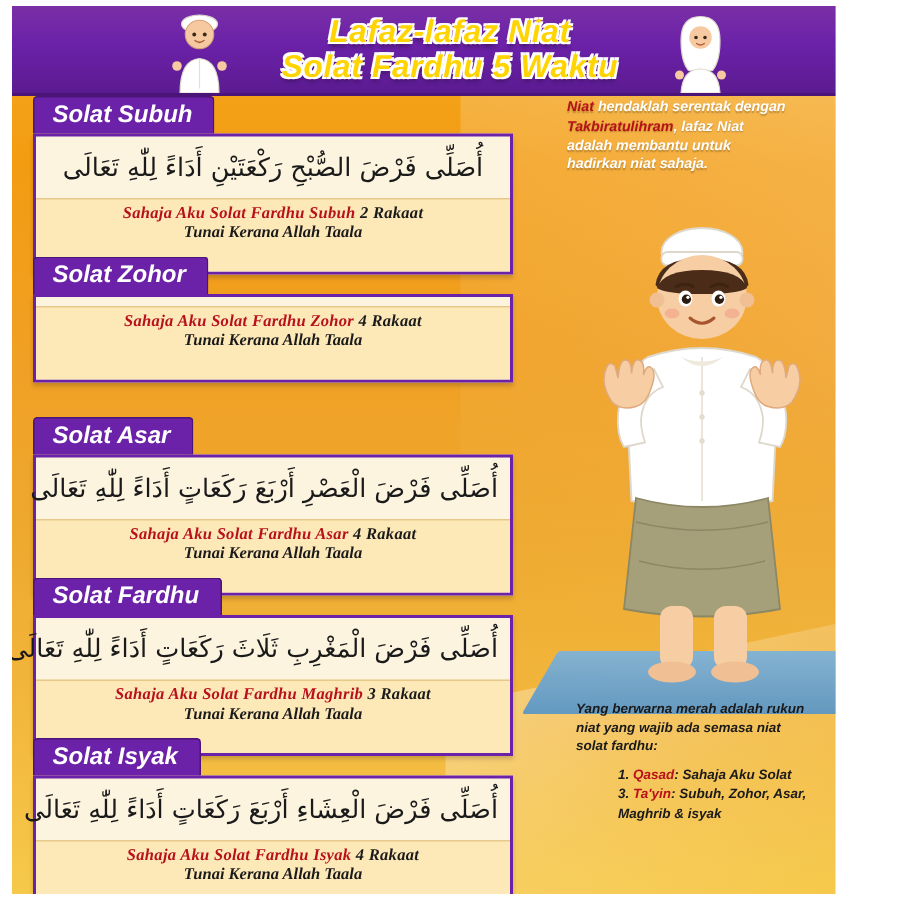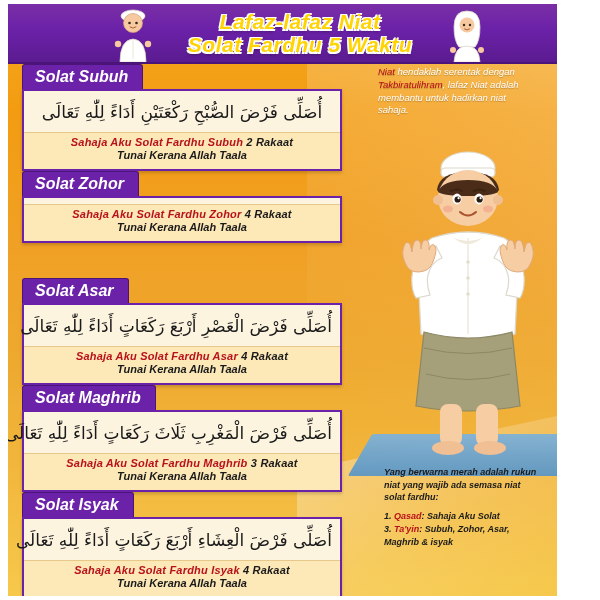--- a/index.html
+++ b/index.html
@@ -127,22 +127,23 @@
     font-size: 17px;
     color: #1a1a1a;
     line-height: 1.6;
     padding: 2px 0 6px 0;
     white-space: nowrap;
   }
   .translit-band {
     background: #fde8b8;
     border-top: 1px solid #e6c98a;
     margin: 0 -8px -4px -8px;
-    padding: 3px 4px 8px 4px;
+    padding: 3px 4px 20px 4px;
     text-align: center;
+    font-family: Liberation Serif, serif;
   }
   .t-line1 {
     font-size: 11px;
     font-weight: bold;
     font-style: italic;
     color: #b8111b;
     letter-spacing: 0.2px;
   }
   .t-line1 .blk { color: #1a1a1a; }
   .t-line2 {
@@ -154,39 +155,39 @@
   }
 
   
   .note-top {
     position: absolute;
     left: 370px;
     top: 62px;
     width: 150px;
     font-size: 9.5px;
     font-style: italic;
-    font-weight: normal;
+    font-weight: bold;
     color: #ffffff;
     line-height: 1.35;
     text-shadow: 0 1px 1px rgba(0,0,0,0.25);
   }
   .note-top .hl { color: #b8111b; }
   .note-bottom {
     position: absolute;
     left: 376px;
     top: 462px;
     width: 160px;
     font-size: 9px;
     font-style: italic;
     font-weight: bold;
     color: #1a1a1a;
     line-height: 1.4;
   }
   .note-bottom .ol { margin: 6px 0 0 0; padding: 0; list-style: none; }
-  .note-bottom .ol li { margin-bottom: 1px; }
+  .note-bottom .ol li { margin-bottom: 1px; margin-left: 28px; }
   .note-bottom .rd { color: #b8111b; }
 
   
   .kid-boy-top { position: absolute; left: 102px; top: 2px; width: 46px; height: 56px; }
   .kid-girl-top { position: absolute; left: 436px; top: 2px; width: 46px; height: 56px; }
 
   
   .boy { position: absolute; left: 372px; top: 138px; width: 180px; height: 330px; }
   .mat {
     position: absolute;
@@ -275,21 +276,21 @@
           <div class="t-line1">
             <span>Sahaja Aku Solat Fardhu Asar</span>
             <span class="blk">4 Rakaat</span>
           </div>
           <div class="t-line2">Tunai Kerana Allah Taala</div>
         </div>
       </div>
     </div>
 
     <div class="block" style="top:381px;">
-      <div class="tab">Solat Maghrib</div>
+      <div class="tab">Solat Fardhu</div>
       <div class="card">
         <div class="arabic">أُصَلِّى فَرْضَ الْمَغْرِبِ ثَلَاثَ رَكَعَاتٍ أَدَاءً لِلّٰهِ تَعَالَى</div>
         <div class="translit-band">
           <div class="t-line1">
             <span>Sahaja Aku Solat Fardhu Maghrib</span>
             <span class="blk">3 Rakaat</span>
           </div>
           <div class="t-line2">Tunai Kerana Allah Taala</div>
         </div>
       </div>

